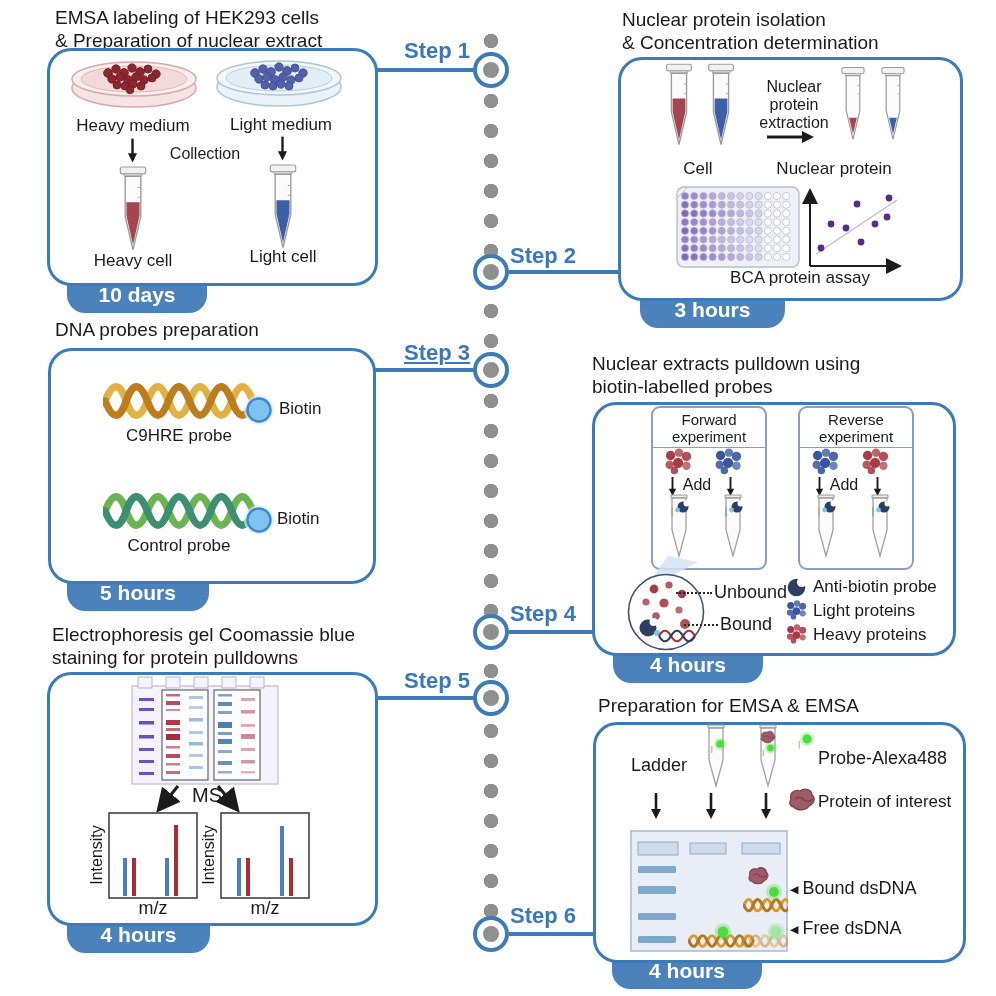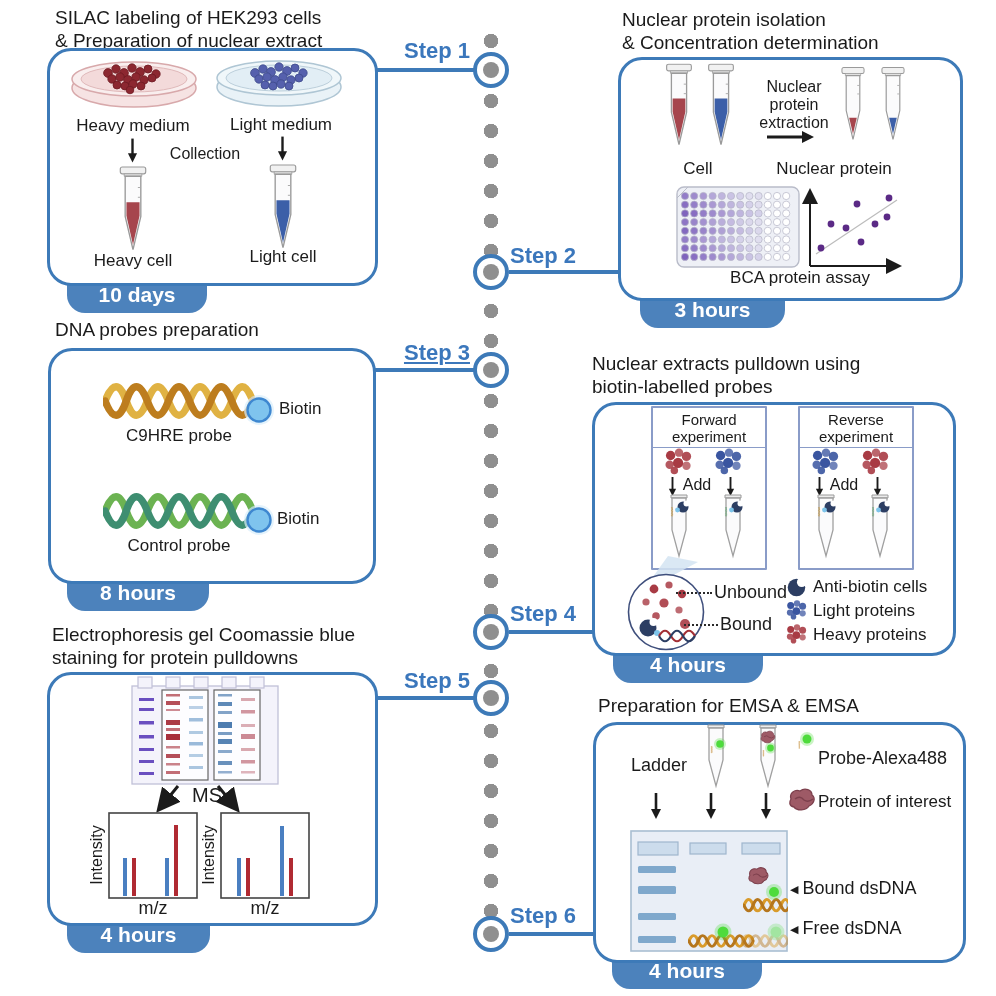--- a/index.html
+++ b/index.html
@@ -14,21 +14,21 @@
   .ctr{text-align:center;}
   .step{position:absolute;font-size:22px;font-weight:bold;color:#3b77bc;white-space:nowrap;}
   .tline{position:absolute;height:3.5px;background:#3d7ab8;}
   .dots{position:absolute;left:483px;top:32px;width:16px;height:930px;
         background:radial-gradient(circle 7.2px at 8px 9px,#8f8f8f 0 7px,rgba(0,0,0,0) 7.4px);
         background-size:16px 30px;}
   .ring{position:absolute;width:28px;height:28px;border:4.5px solid #3d7ab8;border-radius:50%;
         background:#fff;}
   .ring:after{content:"";position:absolute;left:6px;top:6px;width:16px;height:16px;
         border-radius:50%;background:#8f8f8f;}
-  .subbox{position:absolute;border:2px solid #8a9cc8;border-radius:1px;background:#fff;}
+  .subbox{position:absolute;border:2px solid #8a9cc8;border-radius:9px;background:#fff;}
   .subhead{font-size:15px;line-height:17px;text-align:center;padding-top:3px;height:36px;
         border-bottom:1.5px solid #8a9cc8;}
   .leader{position:absolute;border-top:2.4px dotted #2a2a2a;height:0;}
   .rot{transform:rotate(-90deg);}
   .legrow{position:absolute;display:flex;align-items:center;gap:4px;}
   .ah{font-size:11px;line-height:18px;}
 </style>
 </head>
 <body>
 
@@ -87,21 +87,21 @@
   <div class="ring" style="left:473px;top:614px;"></div>
   <div class="ring" style="left:473px;top:680px;"></div>
   <div class="ring" style="left:473px;top:916px;"></div>
   <div class="step" style="left:380px;top:38px;width:90px;text-align:right;">Step 1</div>
   <div class="step" style="left:510px;top:243px;text-align:center;">Step 2</div>
   <div class="step" style="left:380px;top:340px;width:90px;text-align:right;text-decoration:underline;">Step 3</div>
   <div class="step" style="left:510px;top:601px;">Step 4</div>
   <div class="step" style="left:380px;top:668px;width:90px;text-align:right;">Step 5</div>
   <div class="step" style="left:510px;top:903px;">Step 6</div>
 
-  <div class="title" style="left:55px;top:6px;">SILAC labeling of HEK293 cells</div>
+  <div class="title" style="left:55px;top:6px;">EMSA labeling of HEK293 cells</div>
   <div class="title" style="left:55px;top:29px;">&amp; Preparation of nuclear extract</div>
   <div class="badge" style="left:67px;top:277px;width:140px;height:36px;">10 days</div>
   <div class="panel" style="left:47px;top:48px;width:325px;height:232px;"></div>
 
   <svg class="abs" style="left:68px;top:56px;" width="132" height="54" viewBox="0 0 132 54">
     <ellipse cx="66" cy="32" rx="62" ry="19" fill="#f6e3e3" stroke="#d8a9ab" stroke-width="1.5"></ellipse>
     <ellipse cx="66" cy="23" rx="62" ry="17" fill="#f9eeee" stroke="#d8a9ab" stroke-width="1.5"></ellipse>
     <ellipse cx="66" cy="23" rx="53" ry="13" fill="#f3dada" stroke="#e0b9ba" stroke-width="1"></ellipse>
     <g fill="#8c2730" stroke="#6d1b22" stroke-width="0.8">
       <circle cx="40" cy="17" r="4.4"></circle>
@@ -313,21 +313,21 @@
       <circle cx="57" cy="20" r="3.4"></circle>
         <circle cx="61" cy="58" r="3.4"></circle>
         <circle cx="75" cy="40" r="3.4"></circle>
       <circle cx="89" cy="14" r="3.4"></circle>
         <circle cx="87" cy="33" r="3.4"></circle>
     </g>
   </svg>
   <div class="lbl ctr" style="left:700px;top:268px;width:200px;">BCA protein assay</div>
 
   <div class="title" style="left:55px;top:318px;">DNA probes preparation</div>
-  <div class="badge" style="left:67px;top:575px;width:142px;height:36px;">8 hours</div>
+  <div class="badge" style="left:67px;top:575px;width:142px;height:36px;">5 hours</div>
   <div class="panel" style="left:48px;top:348px;width:322px;height:230px;"></div>
 
   <svg class="abs" style="left:103px;top:376px;" width="152" height="50" viewBox="0 0 144 44">
     <use href="#helix" style="--c1:#e0b243;--c2:#bd7d1e"></use>
   </svg>
   <svg class="abs" style="left:243px;top:394px;" width="32" height="32" viewBox="0 0 32 32">
     <circle cx="16" cy="16" r="15" fill="#d9eefb" opacity="0.7"></circle>
     <circle cx="16" cy="16" r="11.5" fill="#7fc4ee" stroke="#3e87d0" stroke-width="2.4"></circle>
   </svg>
   <div class="lbl" style="left:279px;top:399px;">Biotin</div>
@@ -446,21 +446,21 @@
   </svg>
   <div class="leader" style="left:676px;top:592px;width:36px;"></div>
   <div class="lbl" style="left:714px;top:582px;font-size:18px;">Unbound</div>
   <div class="leader" style="left:684px;top:624px;width:34px;"></div>
   <div class="lbl" style="left:720px;top:614px;font-size:18px;">Bound</div>
 
   <svg class="abs" style="left:786px;top:577px;" width="21" height="21" viewBox="0 0 24 24">
     <circle cx="12" cy="12" r="10" fill="#2c3e63"></circle>
       <circle cx="18" cy="6" r="5.5" fill="#fff"></circle>
   </svg>
-  <div class="lbl" style="left:813px;top:577px;">Anti-biotin cells</div>
+  <div class="lbl" style="left:813px;top:577px;">Anti-biotin probe</div>
   <svg class="abs" style="left:785px;top:600px;color:#3a55a0;" width="24" height="21" viewBox="0 0 34 30">
       <use href="#cluster"></use>
     </svg>
   <div class="lbl" style="left:813px;top:601px;">Light proteins</div>
   <svg class="abs" style="left:785px;top:624px;color:#a83b44;" width="24" height="21" viewBox="0 0 34 30">
       <use href="#cluster"></use>
     </svg>
   <div class="lbl" style="left:813px;top:625px;">Heavy proteins</div>
 
   <div class="title" style="left:52px;top:623px;">Electrophoresis gel Coomassie blue</div>

